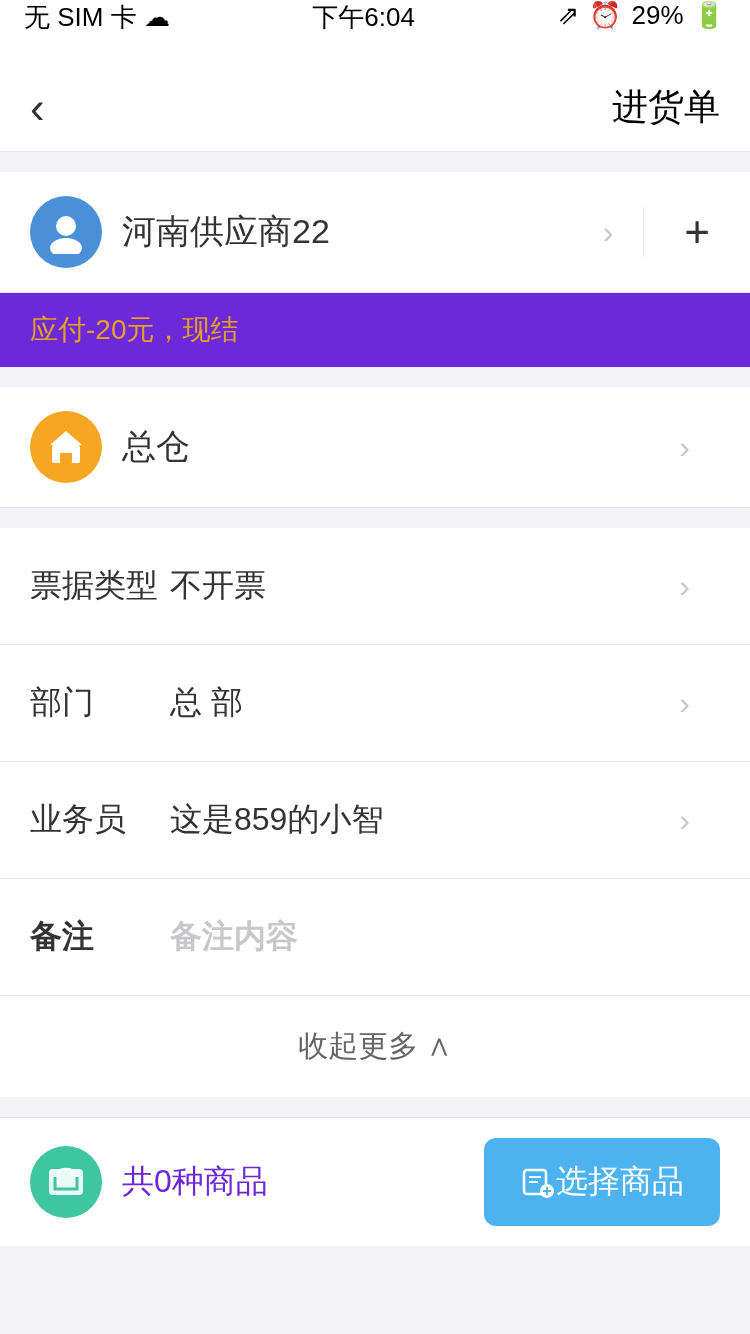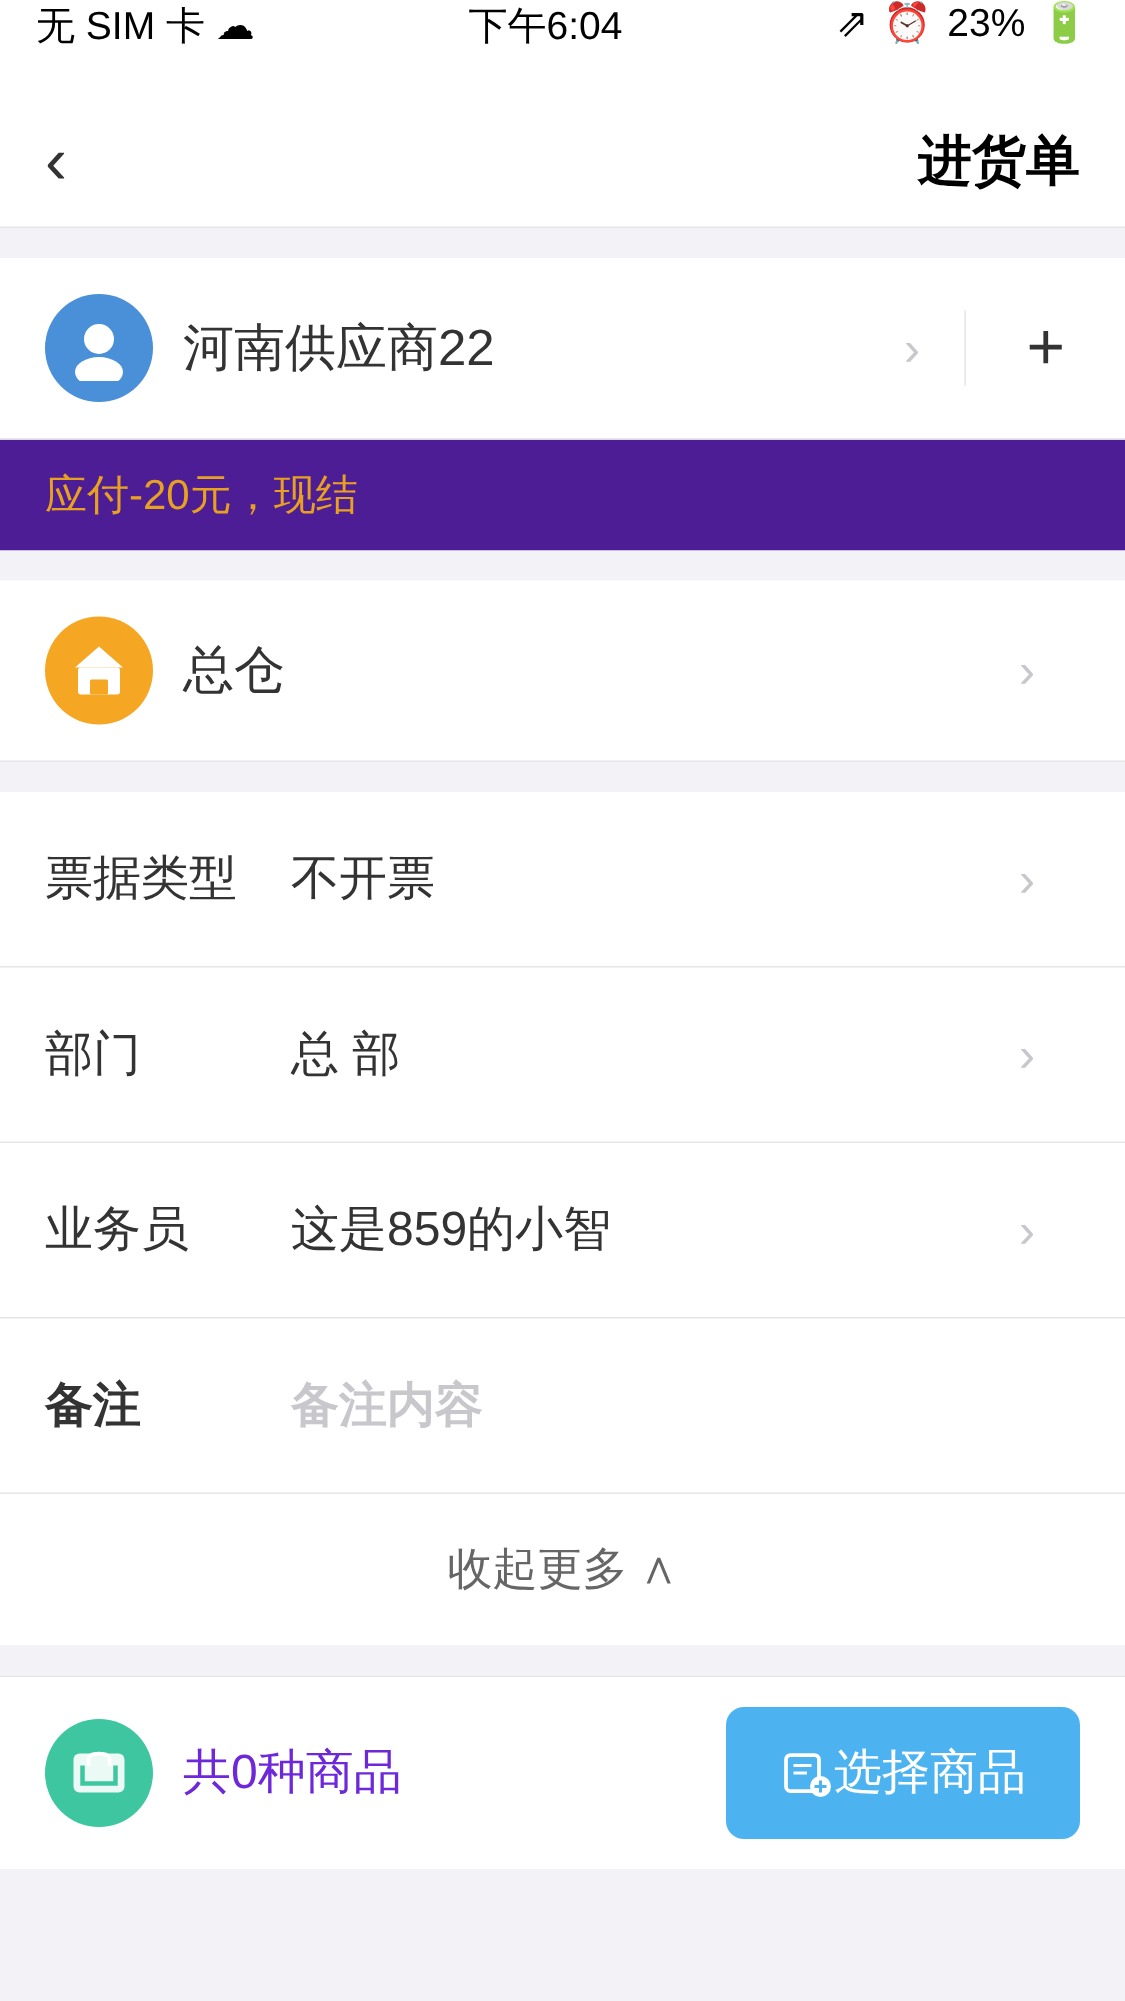--- a/index.html
+++ b/index.html
@@ -49,21 +49,21 @@
       border-bottom: 1px solid #e5e5ea;
     }
     .nav-back {
       font-size: 44px;
       color: #333;
       cursor: pointer;
       width: 80px;
     }
     .nav-title {
       font-size: 36px;
-      font-weight: 700;
+      font-weight: 400;
       color: #000;
     }
     .nav-action {
       font-size: 30px;
       color: #333;
       cursor: pointer;
     }
 
     
     .section-gap {
@@ -119,21 +119,21 @@
     }
     .vertical-divider {
       width: 1px;
       height: 50px;
       background: #e5e5ea;
       margin-right: 30px;
     }
 
     
     .notice-bar {
-      background: #4c1d95;
+      background: #6d28d9;
       padding: 18px 30px;
       font-size: 28px;
       color: #e8a020;
     }
 
     
     .warehouse-row {
       display: flex;
       align-items: center;
       padding: 24px 30px;
@@ -161,21 +161,20 @@
     
     .form-section {
       background: #fff;
     }
     .form-row {
       display: flex;
       align-items: center;
       padding: 36px 30px;
       border-bottom: 1px solid #e5e5ea;
       cursor: pointer;
-      gap: 24px;
     }
     .form-row:last-child {
       border-bottom: none;
       font-weight: bold;
     }
     .form-label {
       font-size: 32px;
       color: #333;
       width: 140px;
       flex-shrink: 0;
@@ -240,21 +239,21 @@
 <body>
 
 <div class="status-bar">
   <div class="status-left">
     <span>无 SIM 卡 ☁</span>
   </div>
   <div>下午6:04</div>
   <div class="status-right">
     <span>⇗</span>
     <span>⏰</span>
-    <span>23%</span>
+    <span>29%</span>
     <span>🔋</span>
   </div>
 </div>
 
 <div class="nav-bar">
   <span class="nav-back">‹</span>
   <span class="nav-title">进货单</span>
 </div>
 
 <div class="section-gap"></div>

